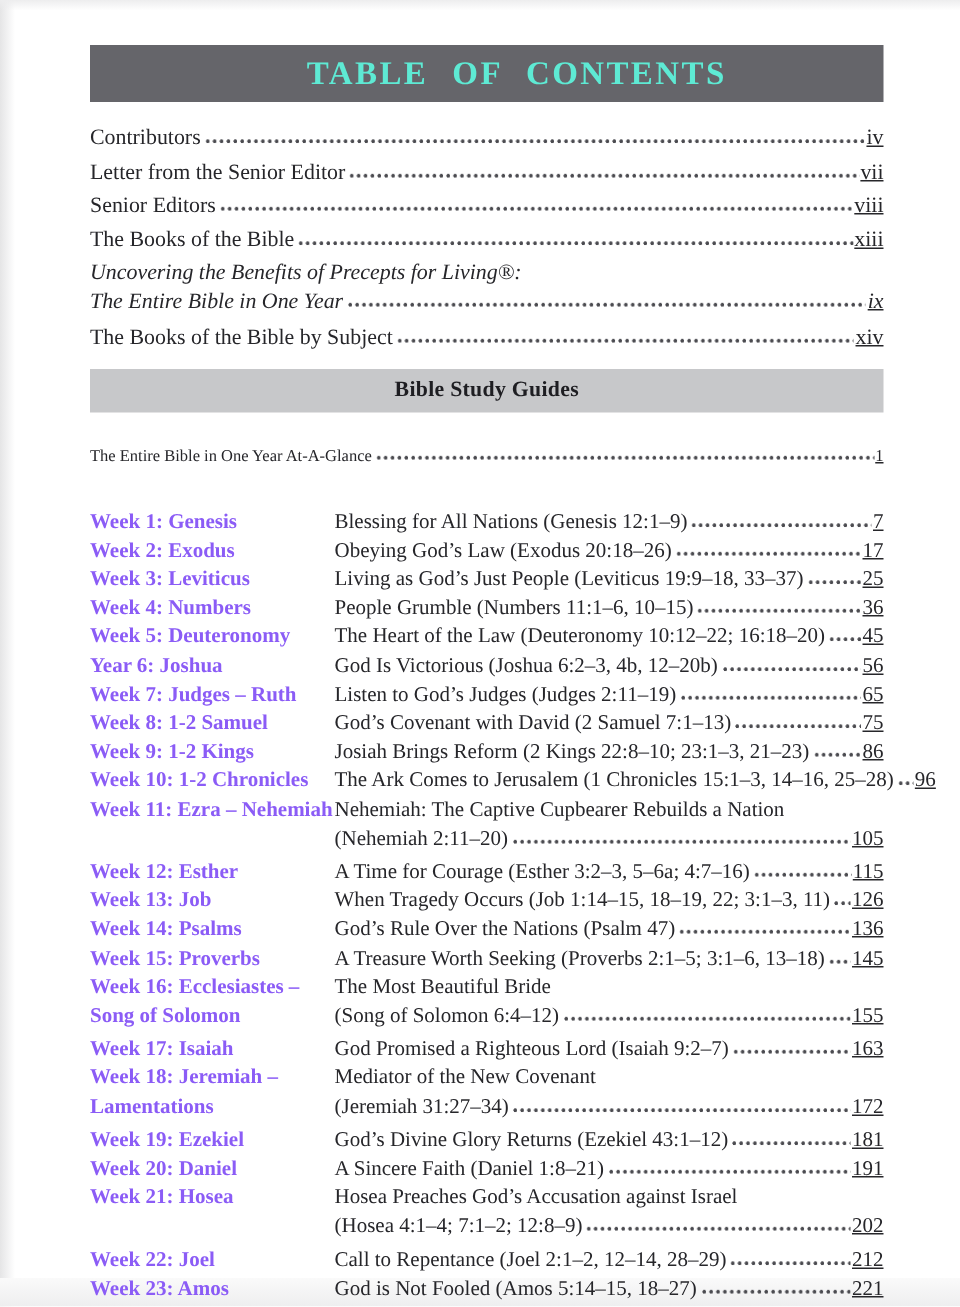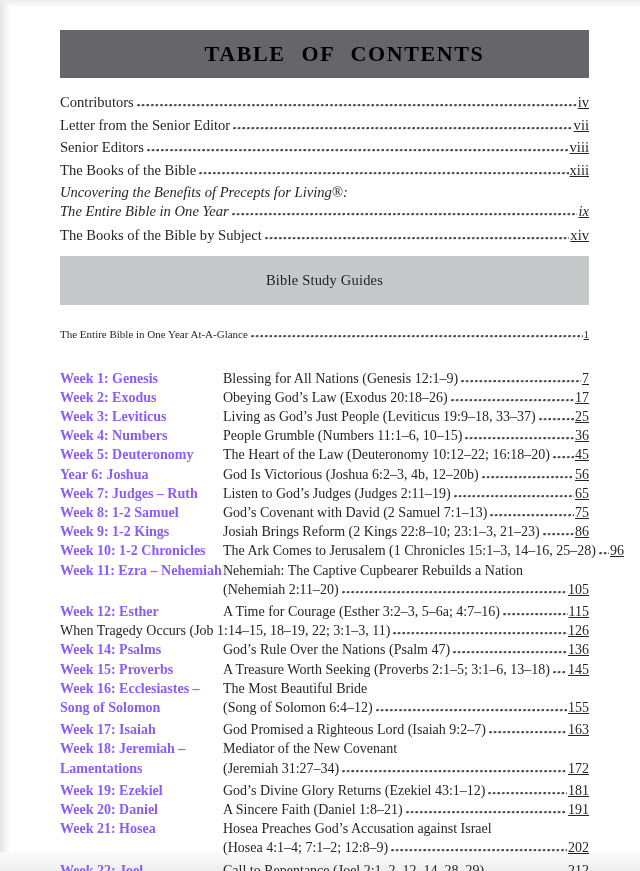--- a/index.html
+++ b/index.html
@@ -14,44 +14,44 @@
   .edge-left{left:0;top:0;bottom:0;width:10px;
     background:linear-gradient(to right,#e5e5e6,rgba(255,255,255,0));}
   .edge-top{left:0;top:0;right:0;height:7px;
     background:linear-gradient(to bottom,#ededee,rgba(255,255,255,0));}
   .edge-bottom{left:0;bottom:0;right:0;height:19px;
     background:linear-gradient(to bottom,#fafafa,#eeeeef);}
 
   .content{position:absolute;left:60px;top:30px;width:529px;}
 
   .title-bar{
-    height:48px;background:var(--header-bar,#65656a);
+    height:38px;background:var(--header-bar,#65656a);
     display:flex;align-items:center;justify-content:center;
-    color:#000000;font-size:22px;font-weight:bold;
+    color:#5eead4;font-size:22px;font-weight:bold;
     letter-spacing:1.6px;word-spacing:9px;padding-left:40px;
   }
 
   .front-matter{margin-top:13px;font-size:14.6px;}
   .fm-entry{line-height:22.6px;}
   .fm-entry.italic{font-style:italic;line-height:19px;margin:2px 0 3px 0;}
   .plain-line{white-space:nowrap;}
 
   .leader-line{display:flex;align-items:baseline;}
   .leader-line .txt{white-space:nowrap;}
   .dots{
     flex:1;min-width:10px;height:5px;margin:0 1px 0 3px;
     background-image:radial-gradient(circle at 1.5px 3.2px,#4b4b50 1.05px,transparent 1.45px);
     background-size:4.6px 5px;background-repeat:repeat-x;
   }
   .pg{white-space:nowrap;text-decoration:underline;}
 
   .section-bar{
-    margin-top:9px;height:49px;background:var(--section-bar,#c7c8ca);
+    margin-top:9px;height:29px;background:var(--section-bar,#c7c8ca);
     display:flex;align-items:center;justify-content:center;
-    font-size:14.5px;font-weight:normal;color:#1e1e22;letter-spacing:.2px;
+    font-size:14.5px;font-weight:bold;color:#1e1e22;letter-spacing:.2px;
   }
 
   .glance{margin-top:18px;font-size:11px;line-height:20px;}
 
   .weeks{margin-top:23px;font-size:14px;}
   .week-row{display:flex;line-height:19.2px;}
   .week-row.multi{margin-bottom:3px;}
   .week-label{width:163px;flex-shrink:0;font-weight:bold;color:#8b5cf6;}
   .week-desc{flex:1;min-width:0;}
 </style>
@@ -268,20 +268,23 @@
           </div>
           <div class="week-desc">
             <div class="leader-line">
               <span class="txt">A Time for Courage (Esther 3:2–3, 5–6a; 4:7–16)</span>
               <span class="dots"></span>
               <span class="pg">115</span>
             </div>
           </div>
         </div>
         <div class="week-row">
+          <div class="week-label">
+            <div class="plain-line">Week 13: Job</div>
+          </div>
           <div class="week-desc">
             <div class="leader-line">
               <span class="txt">When Tragedy Occurs (Job 1:14–15, 18–19, 22; 3:1–3, 11)</span>
               <span class="dots"></span>
               <span class="pg">126</span>
             </div>
           </div>
         </div>
         <div class="week-row">
           <div class="week-label">

